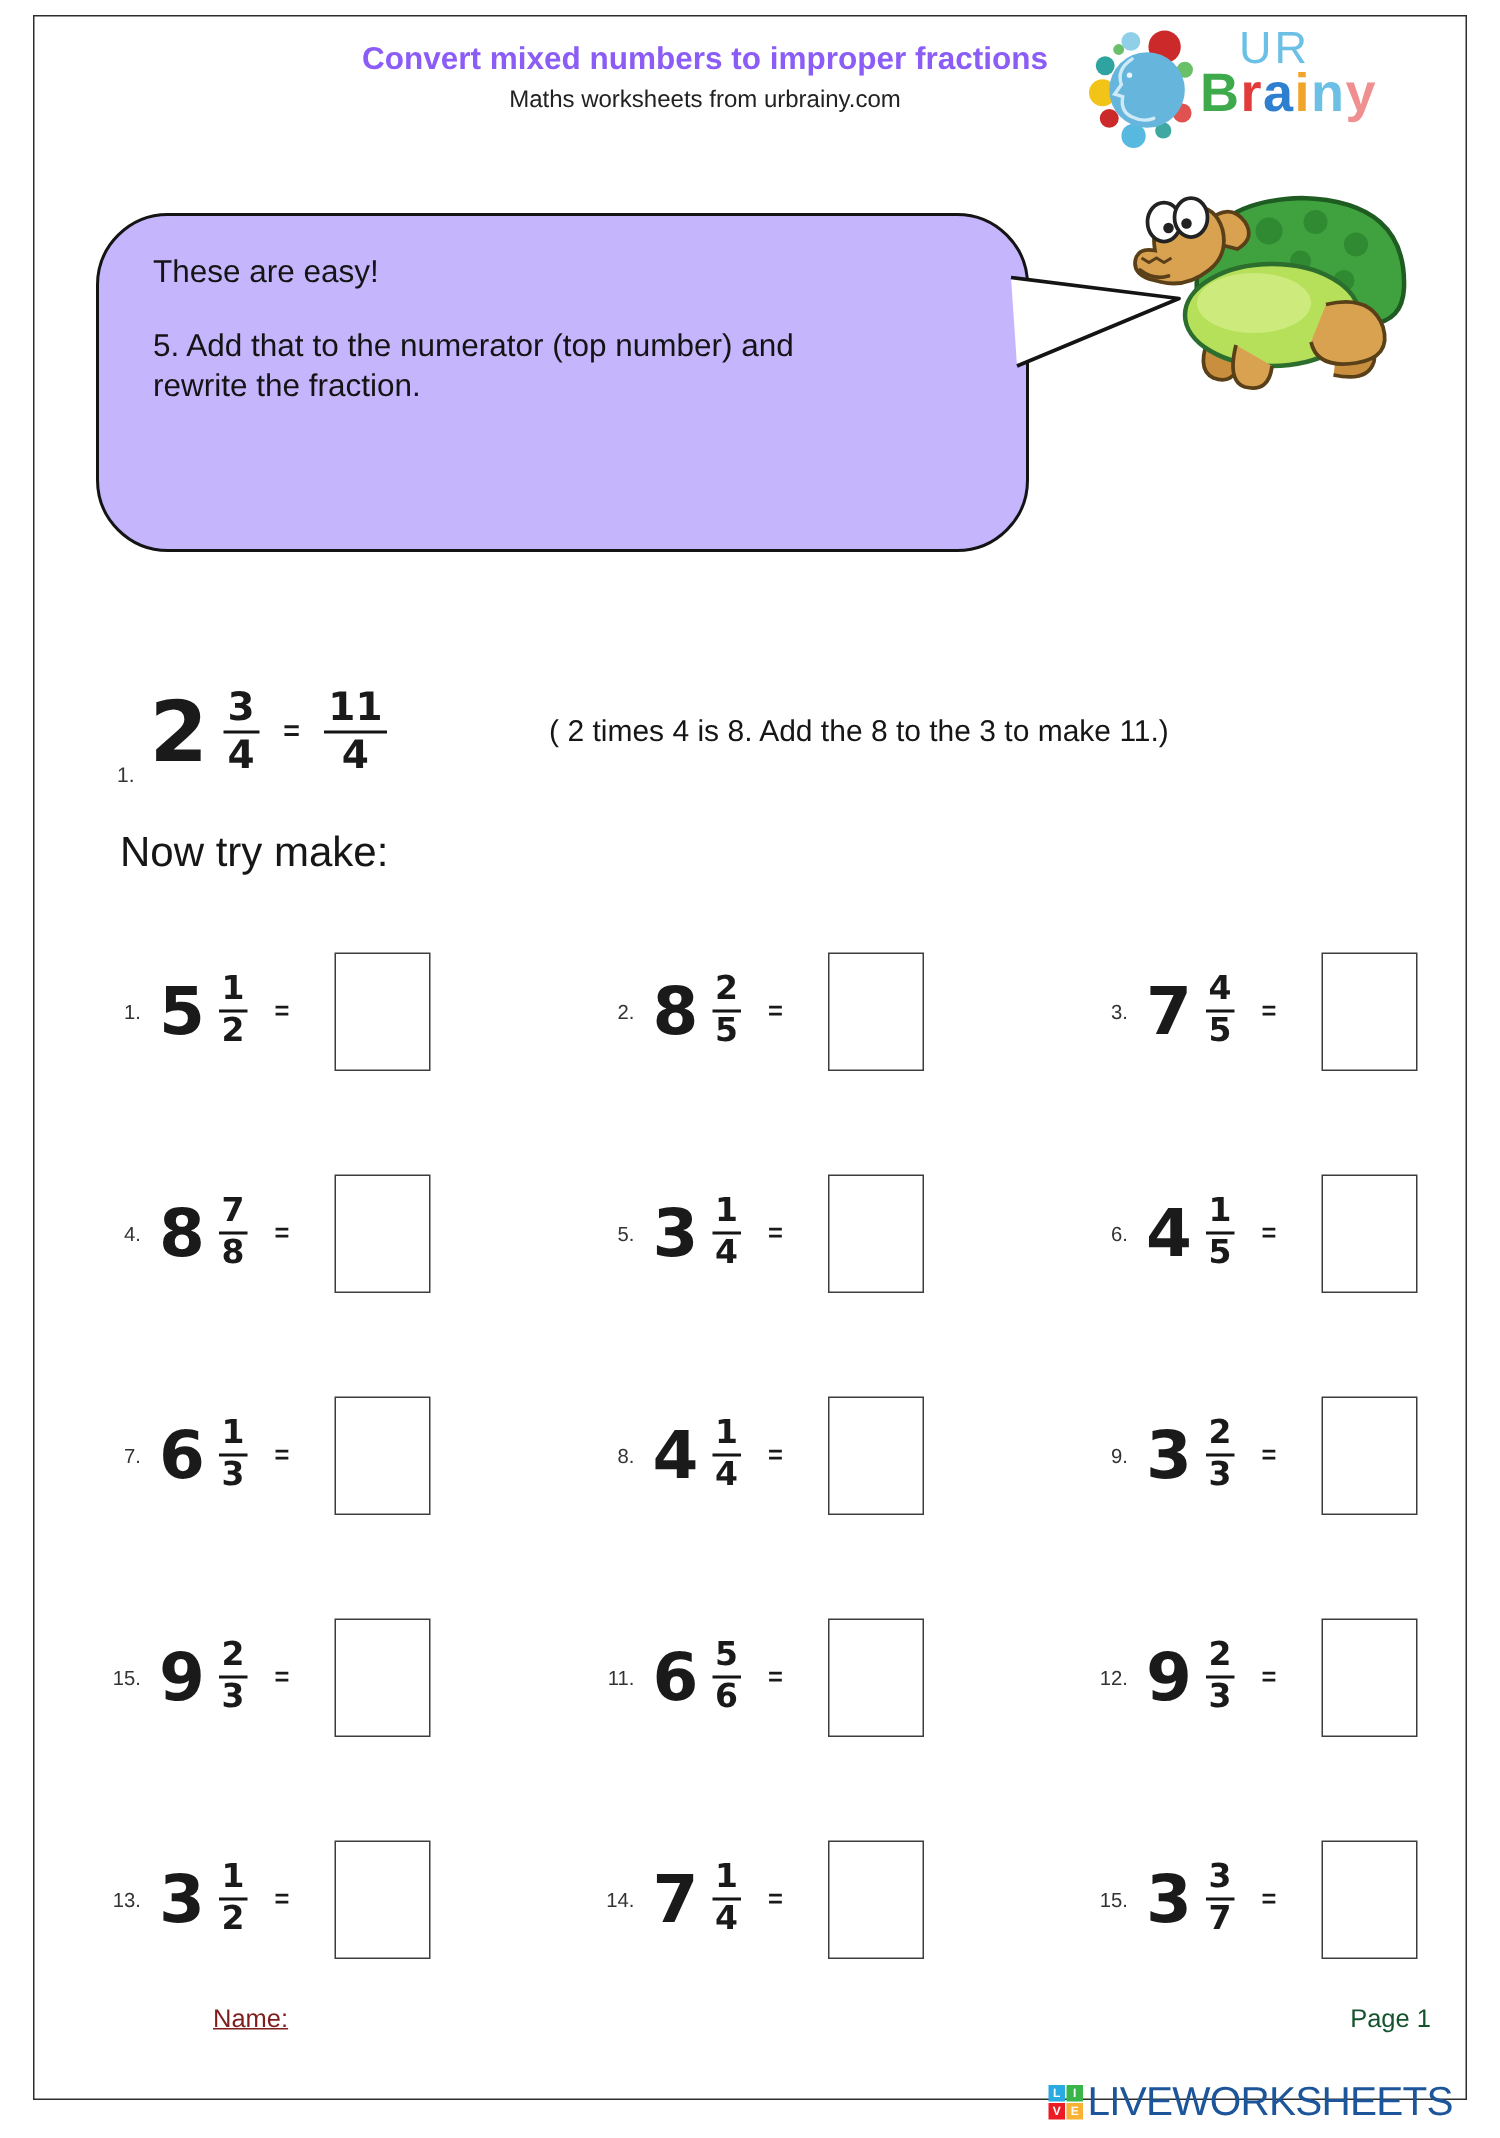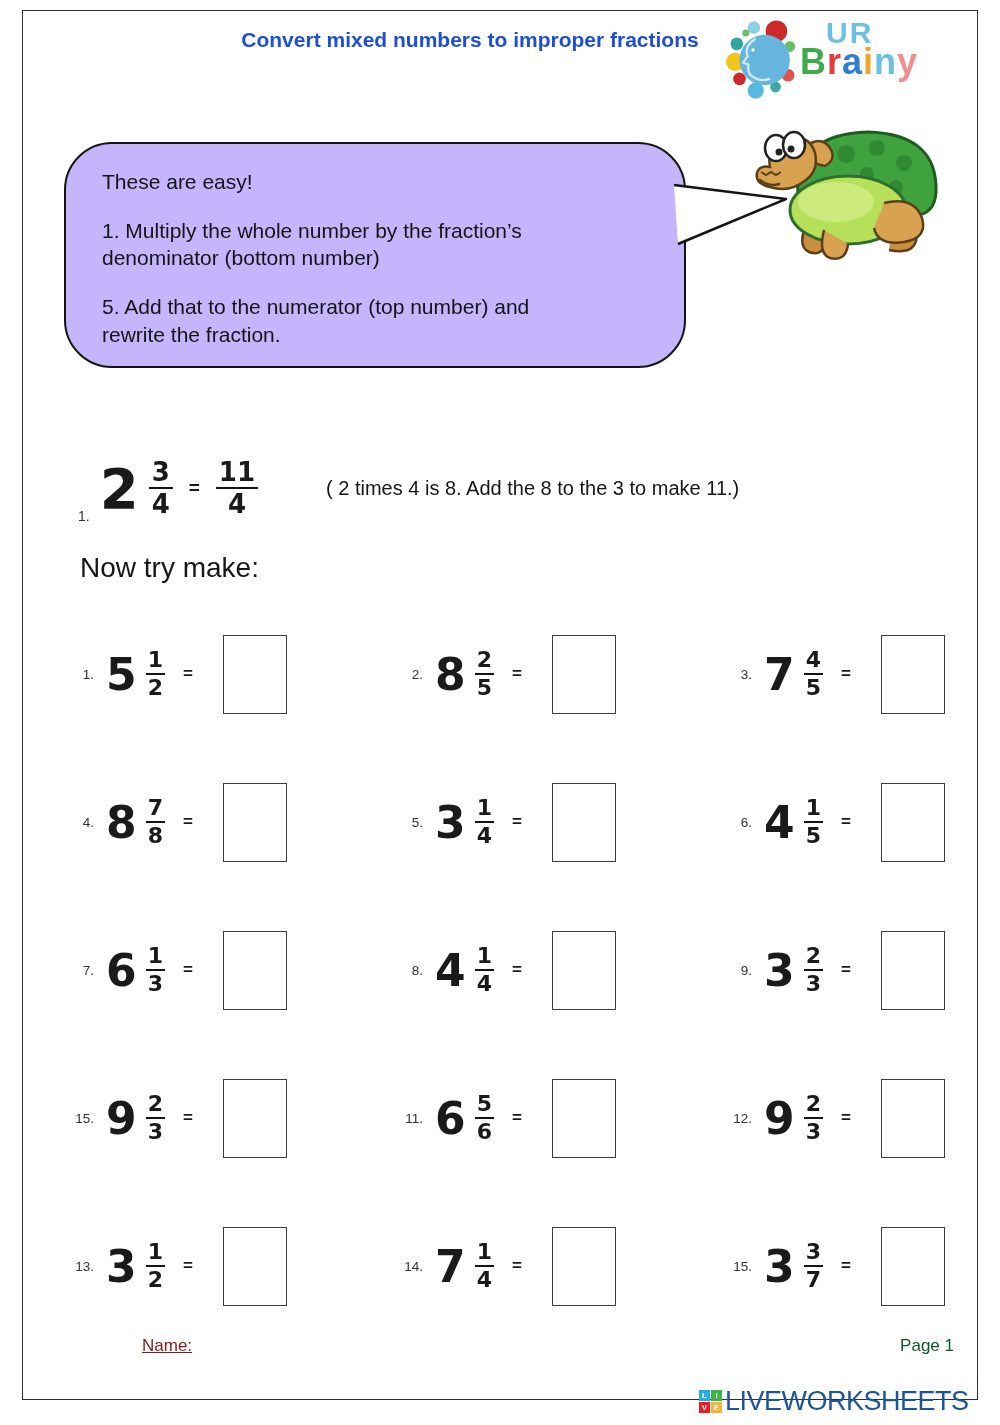--- a/index.html
+++ b/index.html
@@ -7,48 +7,48 @@
   .page {
     position:relative; width:1000px; height:1425px; background:#fff;
     font-family:"Liberation Sans", sans-serif; color:#1a1a1a; overflow:hidden;
   }
   .page-border {
     position:absolute; left:22px; top:10px; width:956px; height:1390px;
     border:1.5px solid #2e2e2e;
   }
   
   .header { position:absolute; left:170px; top:28px; width:600px; text-align:center; }
-  .title  { font-size:21px; font-weight:700; color:#1d4ed8; }
+  .title  { font-size:21px; font-weight:700; color:#8b5cf6; }
   .subtitle { font-size:16px; margin-top:6px; color:#222; }
   
   .brand { position:absolute; left:726px; top:16px; width:220px; height:96px; }
   .brand svg { position:absolute; left:0; top:2px; }
   .brand-text { position:absolute; left:74px; top:2px; width:146px; line-height:1; }
-  .brand-ur { display:block; font-size:30px; font-weight:700; letter-spacing:2px; margin-left:26px; }
+  .brand-ur { display:block; font-size:30px; font-weight:400; letter-spacing:2px; margin-left:26px; }
   .brand-brainy { display:block; font-size:36px; font-weight:700; margin-top:-4px; letter-spacing:1px; }
   
   .bubble {
     position:absolute; left:64px; top:142px; width:622px; height:226px;
     background:#c4b5fd; border:2.5px solid #141414; border-radius:48px;
     padding:24px 36px 0 36px; z-index:1;
   }
   .bubble p { margin:0 0 21px 0; font-size:21px; line-height:1.32; max-width:460px; color:#141414; }
   .bubble-tail { position:absolute; left:648px; top:168px; width:160px; height:92px; z-index:2; }
   .turtle { position:absolute; left:746px; top:118px; width:200px; height:145px; }
   
   .frac { display:inline-flex; flex-direction:column; align-items:center; line-height:1.08; font-weight:bold; font-family:"DejaVu Sans", sans-serif; }
   .frac .num { border-bottom:2.5px solid #141414; padding:0 3px 1px 3px; }
   .frac .den { padding-top:1px; }
   
   .example { position:absolute; left:78px; top:438px; height:100px; display:flex; align-items:center; }
   .ex-label { font-size:14px; color:#333; align-self:flex-end; margin-bottom:14px; }
   .ex-whole { font-size:56px; font-weight:bold; font-family:"DejaVu Sans", sans-serif; margin:0 10px 0 10px; }
   .ex-frac { font-size:26px; }
   .ex-eq { font-size:19px; font-weight:bold; margin:0 16px; }
-  .ex-note { font-size:20px; margin-left:68px; color:#161616; white-space:nowrap; }
+  .ex-note { font-size:20px; margin-left:108px; color:#161616; white-space:nowrap; }
   
   .prompt { position:absolute; left:80px; top:552px; font-size:28px; color:#161616; }
   
   .problems { position:absolute; left:64px; top:600px; width:915px; display:grid;
               grid-template-columns:329px 329px 1fr; }
   .problem { height:148px; display:flex; align-items:center; }
   .p-label { width:30px; text-align:right; font-size:13.5px; color:#333; }
   .p-whole { font-size:44px; font-weight:bold; font-family:"DejaVu Sans", sans-serif; margin:0 9px 0 12px; }
   .p-frac { font-size:22px; }
   .p-frac .num { border-bottom:2px solid #141414; padding:0 2px 1px 2px; }
@@ -64,20 +64,21 @@
   .lws-word { font-size:27px; font-weight:normal; letter-spacing:-0.5px; font-family:"Liberation Sans", sans-serif; }
 </style>
 </head>
 <body>
 
 <div class="page">
   <div class="page-border"></div>
 
   <div class="header">
     <div class="title">Convert mixed numbers to improper fractions</div>
+    <div class="subtitle">Maths worksheets from urbrainy.com</div>
   </div>
 
   <div class="brand">
     <svg width="72" height="84" viewBox="0 0 80 90">
       <circle cx="56" cy="13" r="12" fill="#cc2a2a"></circle>
       <circle cx="31" cy="9" r="7" fill="#8fd0e8"></circle>
       <circle cx="71" cy="30" r="6" fill="#6abf69"></circle>
       <circle cx="12" cy="27" r="7" fill="#2fa3a0"></circle>
       <circle cx="10" cy="47" r="10" fill="#f2c418"></circle>
       <circle cx="15" cy="66" r="7" fill="#cc2a2a"></circle>
@@ -91,21 +92,20 @@
       <circle cx="30" cy="34" r="2" fill="#eaf6fc"></circle>
     </svg>
     <div class="brand-text">
       <span class="brand-ur" style="color: rgb(108, 192, 229);">UR</span>
       <span class="brand-brainy" id="brainy-word"><span style="color: rgb(63, 170, 76);">B</span><span style="color: rgb(226, 59, 59);">r</span><span style="color: rgb(47, 127, 208);">a</span><span style="color: rgb(240, 164, 41);">i</span><span style="color: rgb(108, 192, 229);">n</span><span style="color: rgb(239, 143, 143);">y</span></span>
     </div>
   </div>
 
   <div class="bubble">
     <p>These are easy!</p>
-    <p>1. Multiply the whole number by the fraction’s denominator (bottom number)</p>
     <p>5. Add that to the numerator (top number) and rewrite the fraction.</p>
   </div>
   <svg class="bubble-tail" viewBox="0 0 160 92">
     <path d="M 26 17 L 138 31 L 30 76" fill="#ffffff" stroke="#141414" stroke-width="2.5" stroke-linejoin="round"></path>
   </svg>
 
   <svg class="turtle" viewBox="0 0 200 145">
     <path d="M62 102 q-12 26 1 32 q14 5 17 -11" fill="#c98f3e" stroke="#5a4018" stroke-width="2.5"></path>
     <path d="M148 96 q26 8 22 27 q-4 14 -27 9" fill="#c98f3e" stroke="#5a4018" stroke-width="2.5"></path>
     <path d="M52 78 Q48 16 122 14 Q192 16 190 74 Q189 96 168 98 L70 96 Q54 94 52 78 Z" fill="#3fa23f" stroke="#1f5c22" stroke-width="3"></path>

